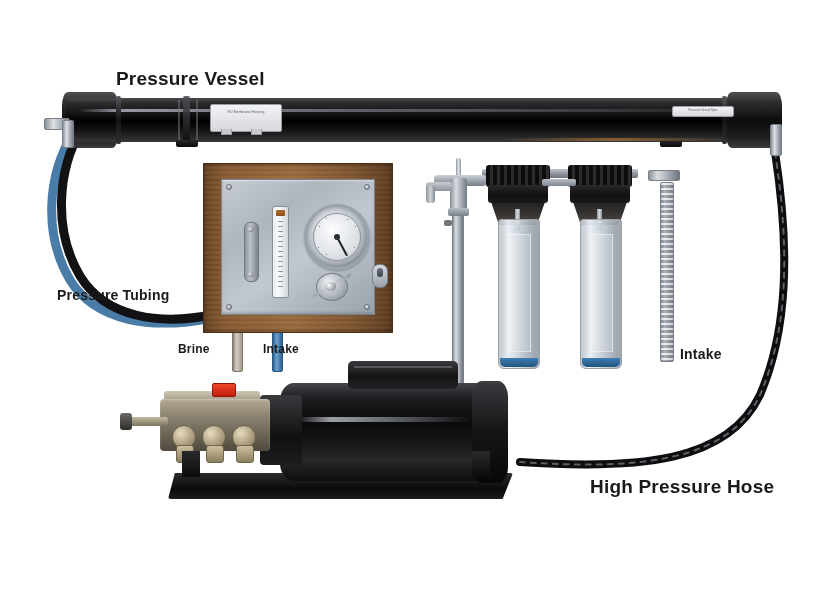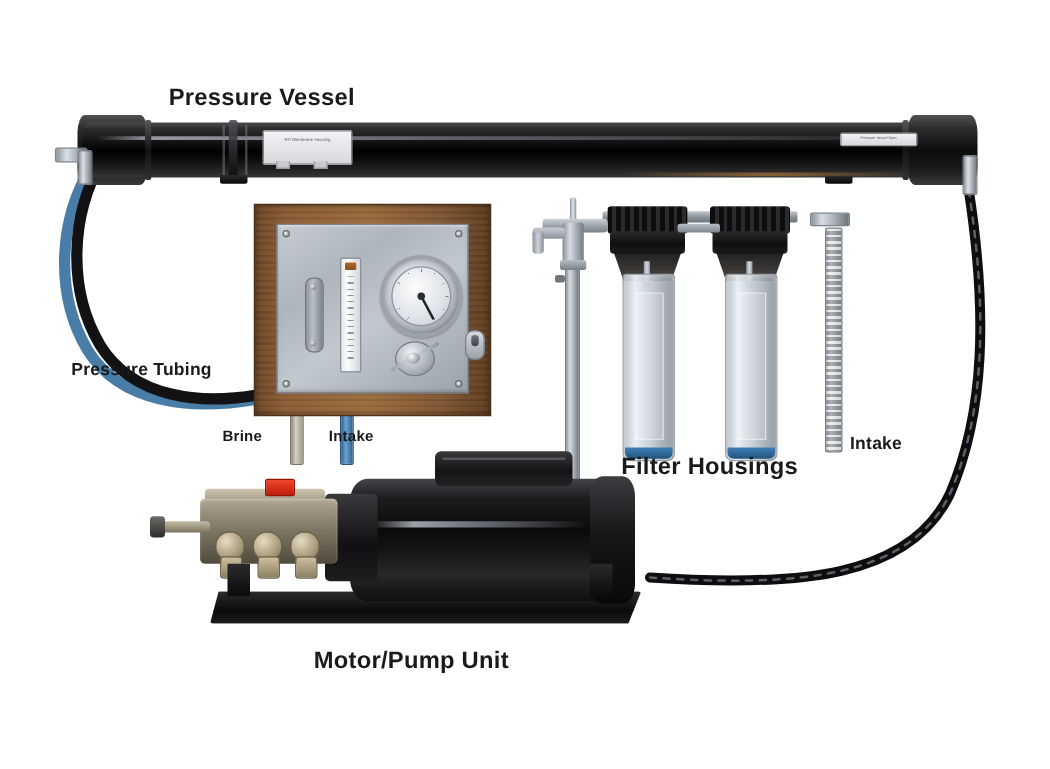--- a/index.html
+++ b/index.html
@@ -568,29 +568,28 @@
 
     <div class="mp-foot" style="left:62px;"></div>
     <div class="mp-foot" style="left:352px;"></div>
   </div>
 
   <svg id="hose-svg" viewBox="0 0 840 615" preserveAspectRatio="none">
     <path d="M 775,152 C 790,250 788,330 760,395 C 728,462 640,470 520,462" fill="none" stroke="#0e0e10" stroke-width="8" stroke-linecap="round"></path>
     <path d="M 775,152 C 790,250 788,330 760,395 C 728,462 640,470 520,462" fill="none" stroke="rgba(190,196,206,0.45)" stroke-width="2" stroke-dasharray="5 6" stroke-linecap="round"></path>
   </svg>
 
-  <div class="lbl lbl-lg" style="left:135px; top:68px;text-align:center;">Pressure Vessel</div>
+  <div class="lbl lbl-lg" style="left:116px; top:68px;text-align:center;">Pressure Vessel</div>
 
 
   <div class="lbl lbl-sm" style="left:57px; top:287px;">Pressure Tubing</div>
 
   <div class="lbl lbl-md" style="left:178px; top:342px;">Brine</div>
 
   <div class="lbl lbl-md" style="left:263px; top:342px;">Intake</div>
 
-  <div class="lbl lbl-lg" style="left:497px; top:363px;">Filter Housings</div>
 
   <div class="lbl lbl-sm" style="left:680px; top:346px;">Intake</div>
 
-
-  <div class="lbl lbl-lg" style="left:251px; top:518px;">Motor/Pump Unit</div>
+  <div class="lbl lbl-lg" style="left:590px; top:476px;">High Pressure Hose</div>
+
 
 </div>
 
 </body></html>

